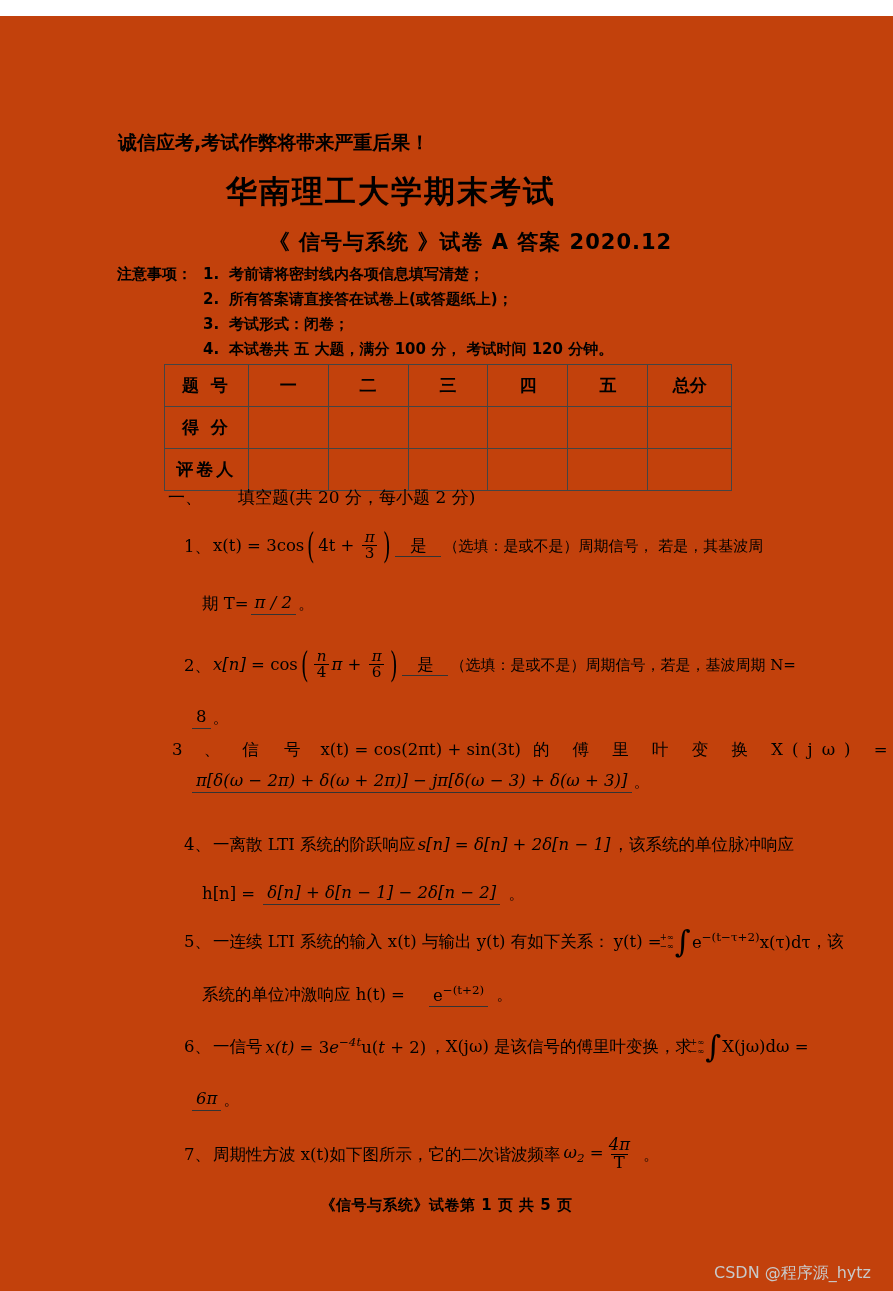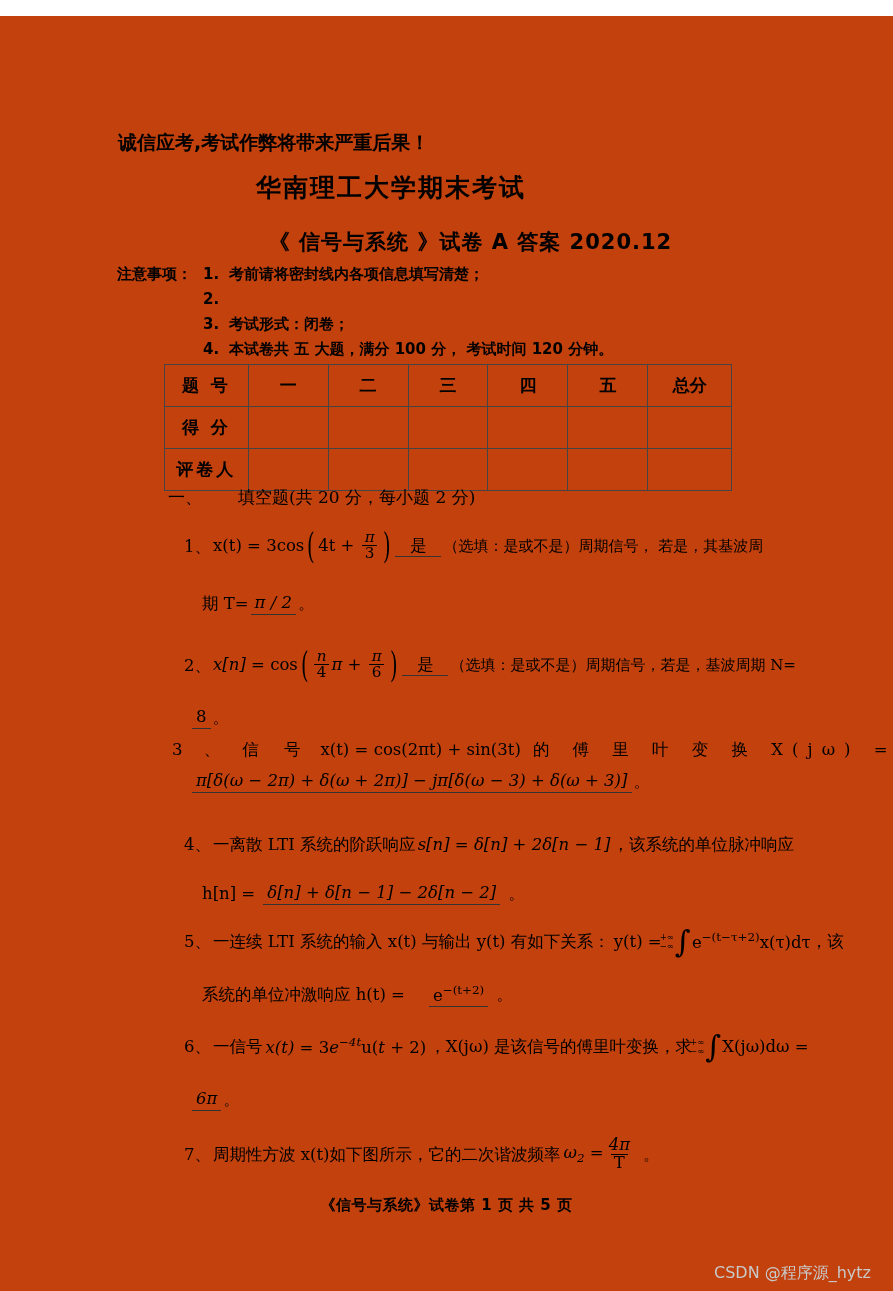--- a/index.html
+++ b/index.html
@@ -33,21 +33,21 @@
     font-weight: bold;
     letter-spacing: 0px;
     white-space: nowrap;
     font-family: "DejaVu Sans", "Liberation Sans", sans-serif;
   }
   .main-title {
     position: absolute;
     left: 0; top: 155px;
     width: 782px;
     text-align: center;
-    font-size: 25px;
+    font-size: 31px;
     font-weight: bold;
     letter-spacing: 2px;
     font-family: "DejaVu Sans", "Liberation Sans", sans-serif;
   }
   .subtitle {
     position: absolute;
     left: 0; top: 212px;
     width: 893px;
     text-align: center;
     padding-left: 48px;
@@ -221,20 +221,21 @@
 
   <div class="notes">
     <div class="notes-row">
       <span class="notes-label">注意事项：</span>
       <span class="notes-num">1.</span>
       <span class="notes-text">考前请将密封线内各项信息填写清楚；</span>
     </div>
     <div class="notes-row">
       <span class="notes-label"></span>
       <span class="notes-num">2.</span>
+      <span class="notes-text">所有答案请直接答在试卷上(或答题纸上)；</span>
     </div>
     <div class="notes-row">
       <span class="notes-label"></span>
       <span class="notes-num">3.</span>
       <span class="notes-text">考试形式：闭卷；</span>
     </div>
     <div class="notes-row">
       <span class="notes-label"></span>
       <span class="notes-num">4.</span>
       <span class="notes-text">本试卷共 五 大题，满分 100 分， 考试时间 120 分钟。</span>

